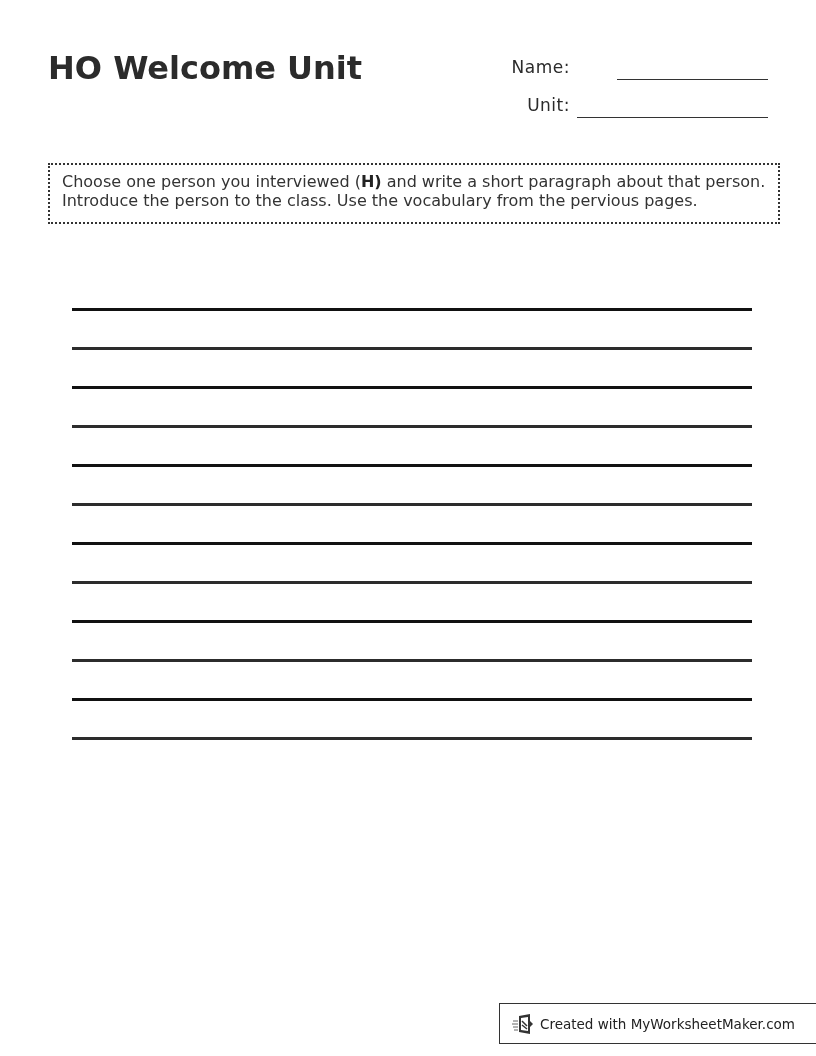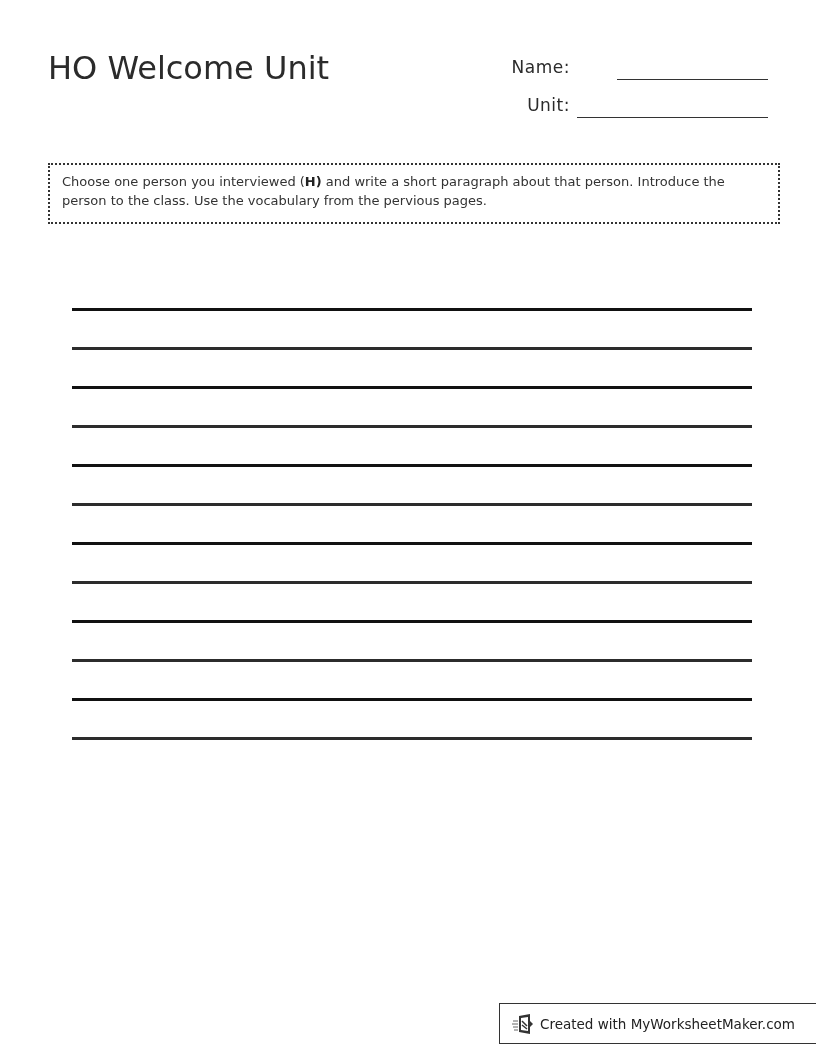--- a/index.html
+++ b/index.html
@@ -13,21 +13,21 @@
       position: relative;
       overflow: hidden;
       font-family: "DejaVu Sans", "Liberation Sans", sans-serif;
       color: #2b2b2b;
     }
     .title {
       position: absolute;
       left: 48px;
       top: 48px;
       font-size: 32px;
-      font-weight: normal;
+      font-weight: bold;
       color: #2b2b2b;
       margin: 0;
       letter-spacing: 0px;
       line-height: 40px;
       text-align: right;
     }
     .field {
       position: absolute;
       left: 480px;
       width: 288px;
@@ -54,21 +54,21 @@
     .field-date { top: 88px; }
 
     .instructions {
       position: absolute;
       left: 48px;
       top: 163px;
       width: 704px;
       height: 43px;
       border: 2.5px dotted #333;
       padding: 8px 12px 6px 12px;
-      font-size: 13px;
+      font-size: 16px;
       line-height: 18.5px;
       color: #333;
       box-sizing: content-box;
     }
     .instructions b { font-weight: bold; color: #222; }
 
     .writing-lines {
       position: absolute;
       left: 72px;
       top: 0;

